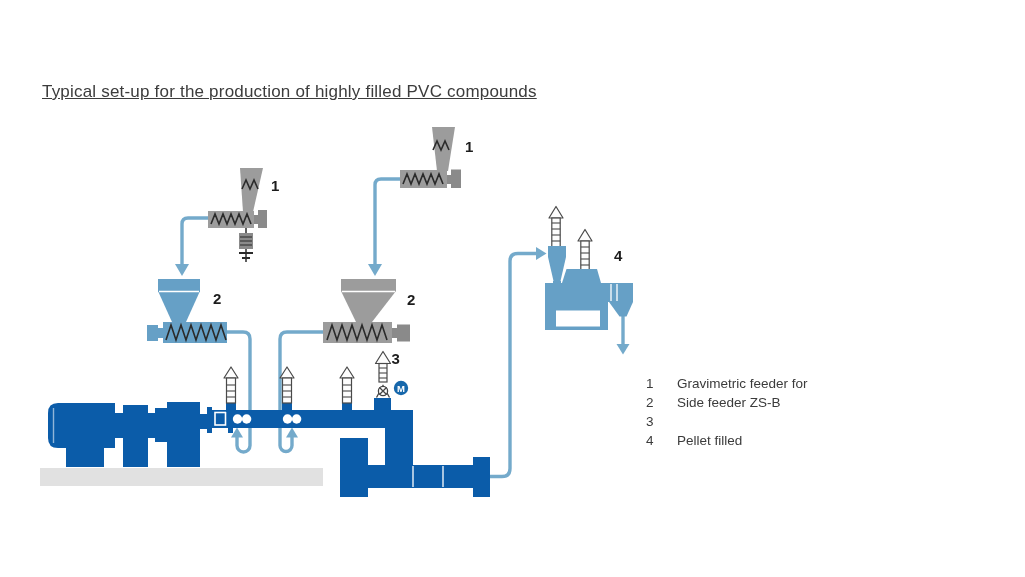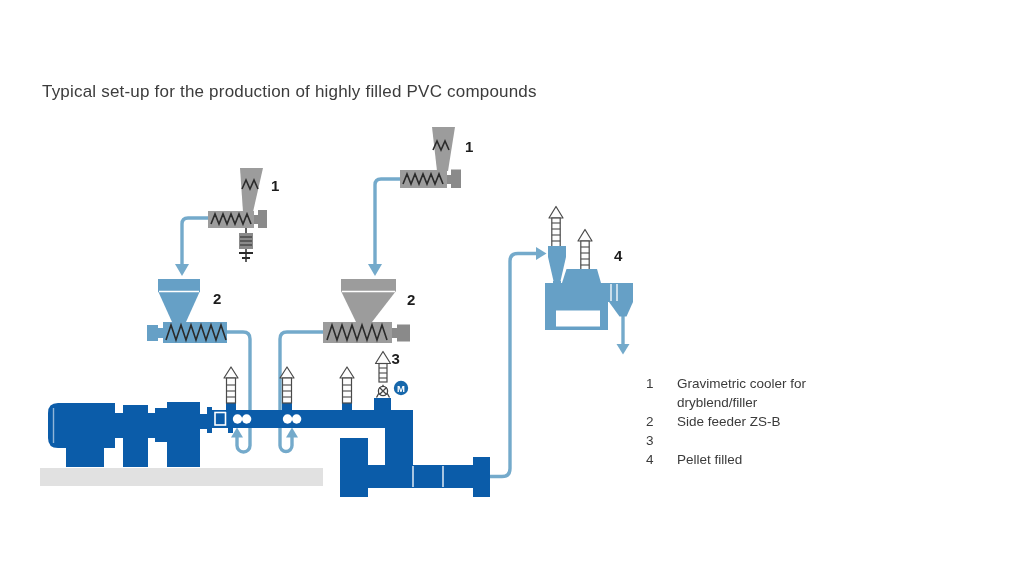--- a/index.html
+++ b/index.html
@@ -2,21 +2,21 @@
 <html><head>
 <meta charset="utf-8">
 <style>
   html,body { margin:0; padding:0; background:#fff; }
   .canvas {
     position:relative; width:1025px; height:577px; background:#ffffff;
     font-family:"Liberation Sans", sans-serif; overflow:hidden;
   }
   .page-title {
     position:absolute; left:42px; top:82px;
-    font-size:17px; letter-spacing:.2px; color:#3C3C3C;
+    font-size:17px; letter-spacing:.2px; color:#3C3C3C;text-decoration:underline;
   }
   .legend {
     position:absolute; left:646px; top:374px;
     font-size:13.5px; line-height:19px; color:#3B3B3B;
     display:grid; grid-template-columns:31px 1fr; column-gap:0;
   }
   .legend .num { grid-column:1; }
   .legend .txt { grid-column:2; }
   svg { position:absolute; left:0; top:0; }
 
@@ -209,23 +209,22 @@
       <rect class="lb" x="606" y="283" width="27" height="19"></rect>
       <line class="seam" x1="611" y1="284" x2="611" y2="301"></line>
       <line class="seam" x1="617" y1="284" x2="617" y2="301"></line>
       <polygon class="lb" points="609,302 633,302 626.5,316.5 619.5,316.5"></polygon>
     </g>
     <text class="dlabel" x="614" y="261">4</text>
   </svg>
 
   <div class="legend">
     <span class="num">1</span>
-    <span class="txt">Gravimetric cooler for</span>
+    <span class="txt">Gravimetric feeder for</span>
     <span class="num"></span>
-    <span class="txt">dryblend/filler</span>
     <span class="num">2</span>
     <span class="txt">Side feeder ZS-B</span>
     <span class="num">3</span>
     <span class="num">4</span>
     <span class="txt">Pellet filled</span>
   </div>
 
 </div>
 
 </body></html>

